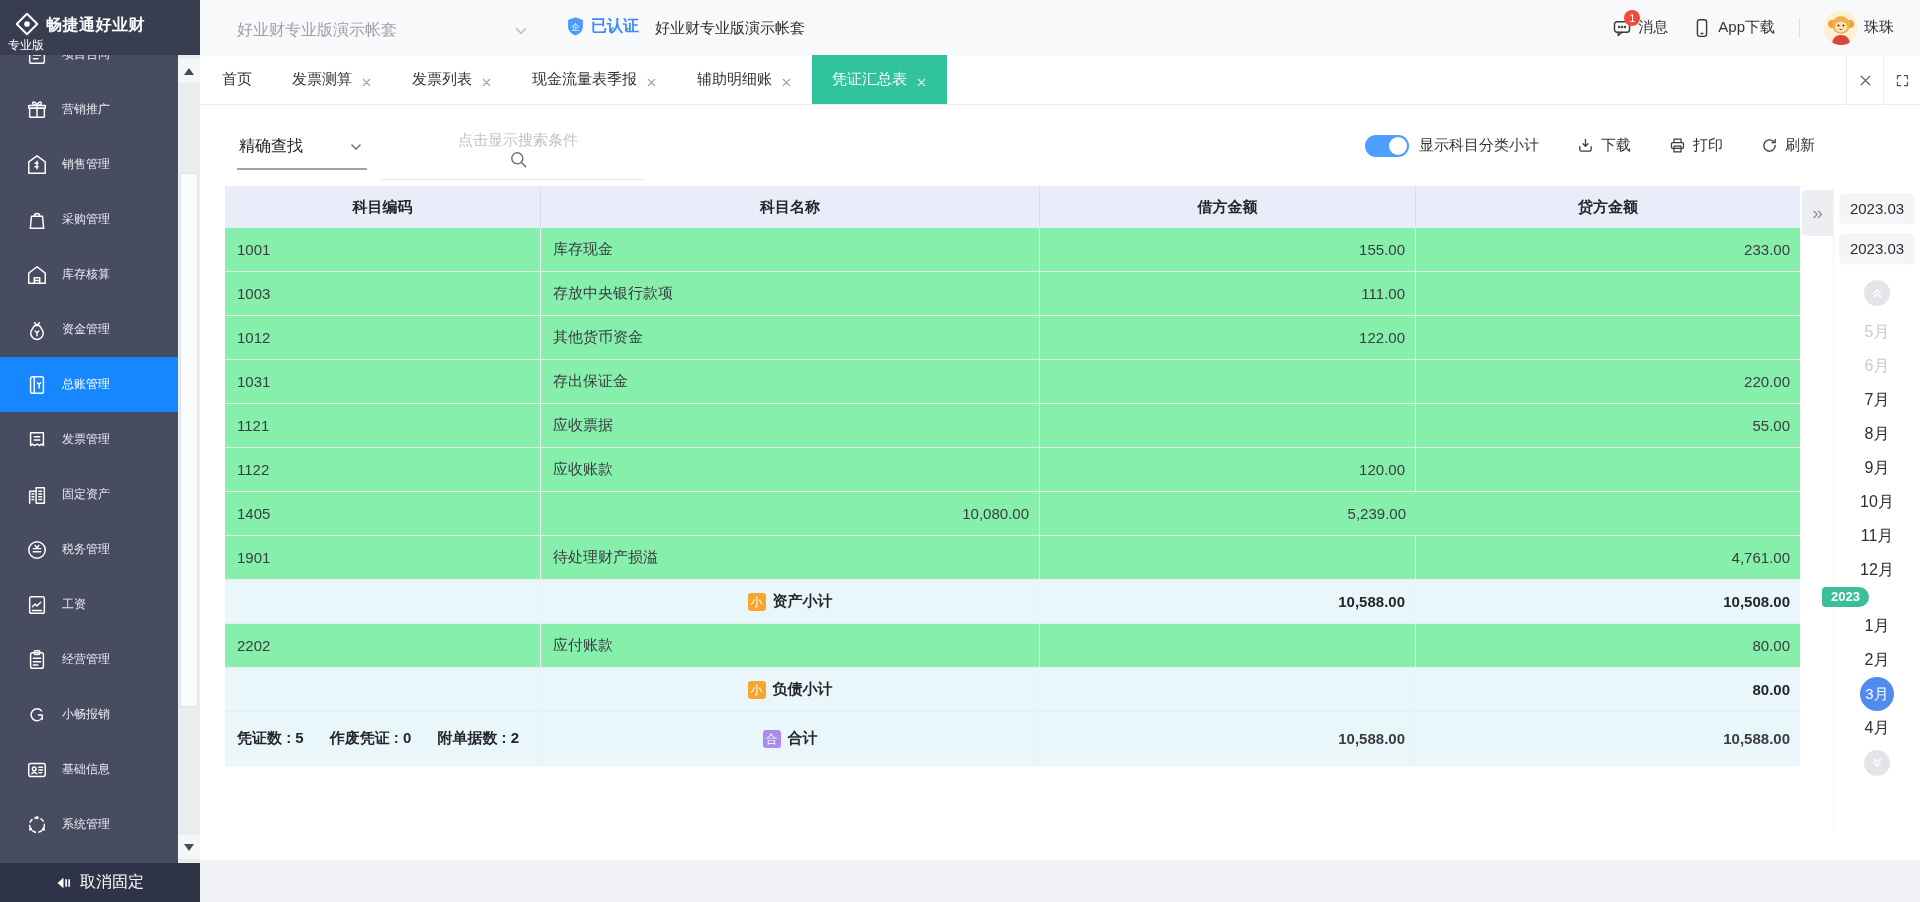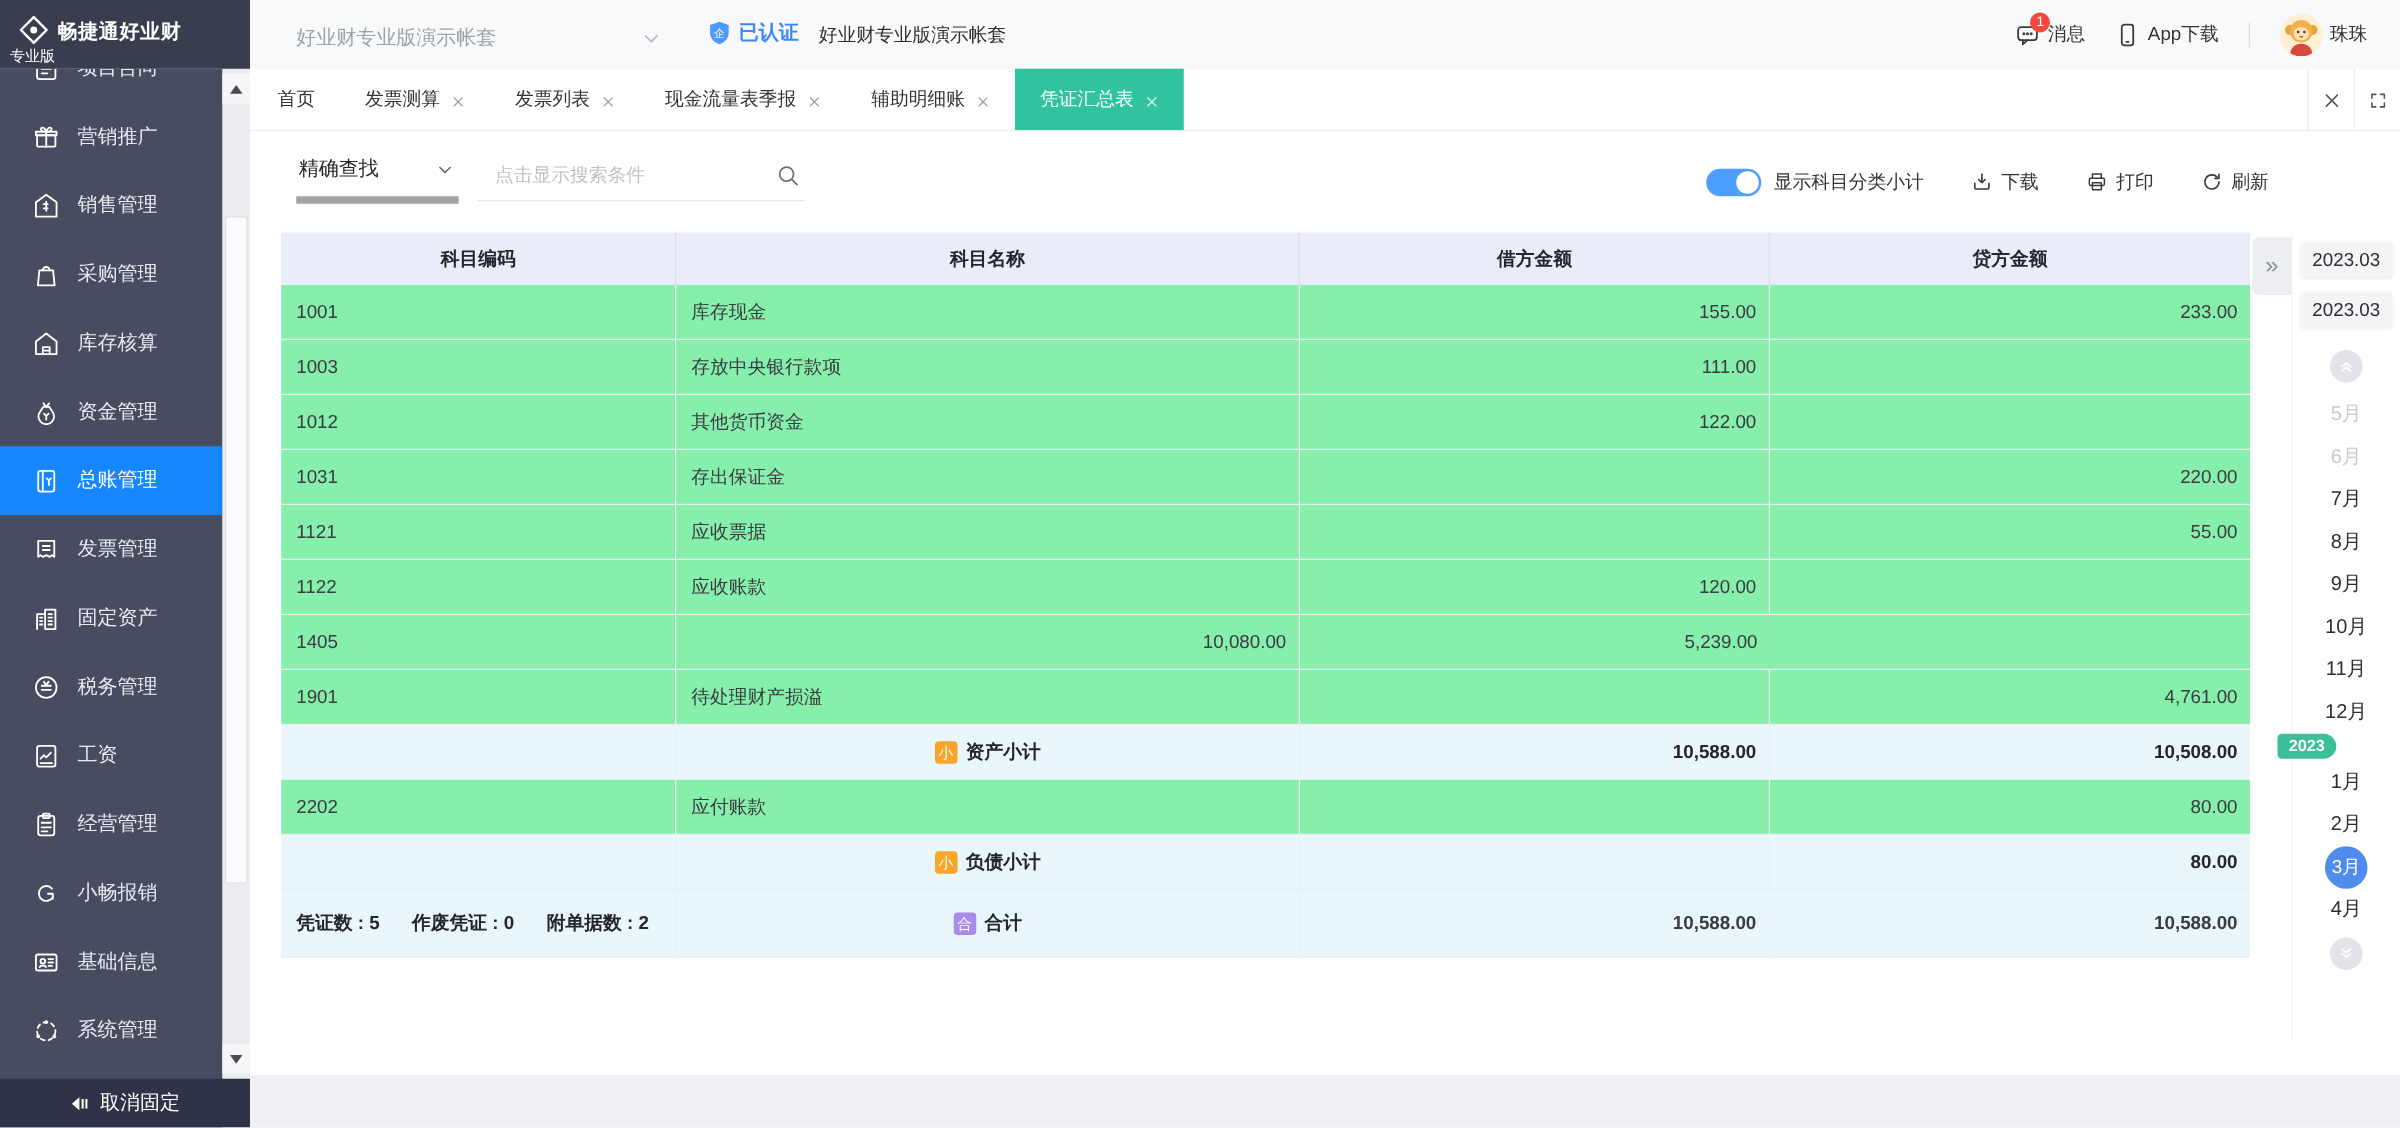--- a/index.html
+++ b/index.html
@@ -30,21 +30,21 @@
   .topbar-right{position:absolute;right:26px;top:0;height:55px;display:flex;align-items:center;gap:24px;}
   .tb-item{display:flex;align-items:center;gap:6px;font-size:15px;color:#333;cursor:pointer;position:relative;}
   .tb-icon{width:20px;height:20px;color:#3a3a3a;}
   .msg-badge{position:absolute;top:-8px;left:12px;min-width:16px;height:16px;border-radius:8px;background:var(--msg-badge);color:#fff;font-size:11px;line-height:16px;text-align:center;padding:0 3px;}
   .tb-divider{width:1px;height:20px;background:#E0E0E2;}
   .avatar{width:34px;height:34px;border-radius:50%;overflow:hidden;background:#FDEBC8;}
 
   
   .sidebar{position:absolute;top:55px;left:0;width:178px;bottom:0;background:var(--sidebar-bg);overflow:hidden;z-index:3;}
   .side-items{margin-top:-28px;}
-  .side-item{height:55px;display:flex;align-items:center;padding-left:26px;gap:14px;color:#E9EBF1;font-size:16px;cursor:pointer;}
+  .side-item{height:55px;display:flex;align-items:center;padding-left:26px;gap:14px;color:#E9EBF1;font-size:12px;cursor:pointer;}
   .side-item.active{background:var(--accent-blue);color:#fff;}
   .side-icon{width:22px;height:22px;flex:0 0 22px;color:#fff;}
   .side-scroll{position:absolute;top:55px;left:178px;width:22px;bottom:39px;background:#EBECF0;z-index:3;}
   .scroll-arrow{position:absolute;left:0;width:22px;height:24px;background:#F5F6F8;display:flex;align-items:center;justify-content:center;cursor:pointer;}
   .scroll-arrow.up{top:4px;}
   .scroll-arrow.down{bottom:4px;}
   .tri-up{width:0;height:0;border-left:5px solid transparent;border-right:5px solid transparent;border-bottom:7px solid #4a4a55;}
   .tri-down{width:0;height:0;border-left:5px solid transparent;border-right:5px solid transparent;border-top:7px solid #4a4a55;}
   .scroll-thumb{position:absolute;left:2px;width:18px;top:118px;height:534px;background:#FAFBFC;border:1px solid #DFE1E6;border-radius:2px;}
   .unpin-bar{position:absolute;left:0;bottom:0;width:200px;height:39px;background:var(--unpin-bg);color:#fff;display:flex;align-items:center;justify-content:center;gap:6px;font-size:16px;cursor:pointer;z-index:6;}
@@ -59,24 +59,24 @@
   .tab{display:flex;align-items:center;padding:0 20px;font-size:15px;color:#333;cursor:pointer;white-space:nowrap;}
   .tab .tab-close{margin-left:9px;width:11px;height:11px;color:#9a9a9a;}
   .tab.active{background:var(--accent-green);color:#fff;}
   .tab.active .tab-close{color:#E8FFF8;}
   .tabbar-actions{position:absolute;right:0;top:0;height:50px;display:flex;}
   .tabbar-act{width:37px;height:50px;display:flex;align-items:center;justify-content:center;border-left:1px solid #EEEEF0;color:#555;cursor:pointer;}
   .tabbar-act svg{width:15px;height:15px;}
 
   
   .toolbar{position:relative;height:81px;background:#fff;}
-  .search-mode{position:absolute;left:37px;top:20px;width:130px;display:flex;align-items:center;justify-content:space-between;padding:0 4px 11px 2px;border-bottom:6px solid #a3a3a3;cursor:pointer;}
+  .search-mode{position:absolute;left:37px;top:31px;width:130px;display:flex;align-items:center;justify-content:space-between;padding:0 4px 11px 2px;border-bottom:2px solid #a3a3a3;cursor:pointer;}
   .search-mode-label{font-size:16px;color:#262626;}
   .search-mode svg{width:14px;height:14px;color:#666;}
-  .search-box{position:absolute;left:182px;top:26px;width:262px;display:flex;align-items:center;justify-content:space-between;padding:0 4px 10px 14px;border-bottom:1px solid #E4E6EA;cursor:text;}
+  .search-box{position:absolute;left:182px;top:26px;width:262px;display:flex;align-items:center;justify-content:space-between;padding:0 4px 10px 14px;border-bottom:1px solid #E4E6EA;cursor:text;flex-direction:column;}
   .search-ph{font-size:15px;color:#BFC2C8;}
   .search-box svg{width:19px;height:19px;color:#707070;}
   .toolbar-right{position:absolute;right:105px;top:0;height:81px;display:flex;align-items:center;gap:38px;}
   .toggle-wrap{display:flex;align-items:center;gap:10px;cursor:pointer;}
   .toggle{width:44px;height:22px;border-radius:11px;background:var(--toggle-blue);position:relative;}
   .toggle-knob{position:absolute;right:2px;top:2px;width:18px;height:18px;border-radius:50%;background:#fff;}
   .toggle-label{font-size:15px;color:#333;}
   .tool-btn{display:flex;align-items:center;gap:7px;font-size:15px;color:#333;cursor:pointer;}
   .tool-btn svg{width:17px;height:17px;color:#3a3a3a;}
 

